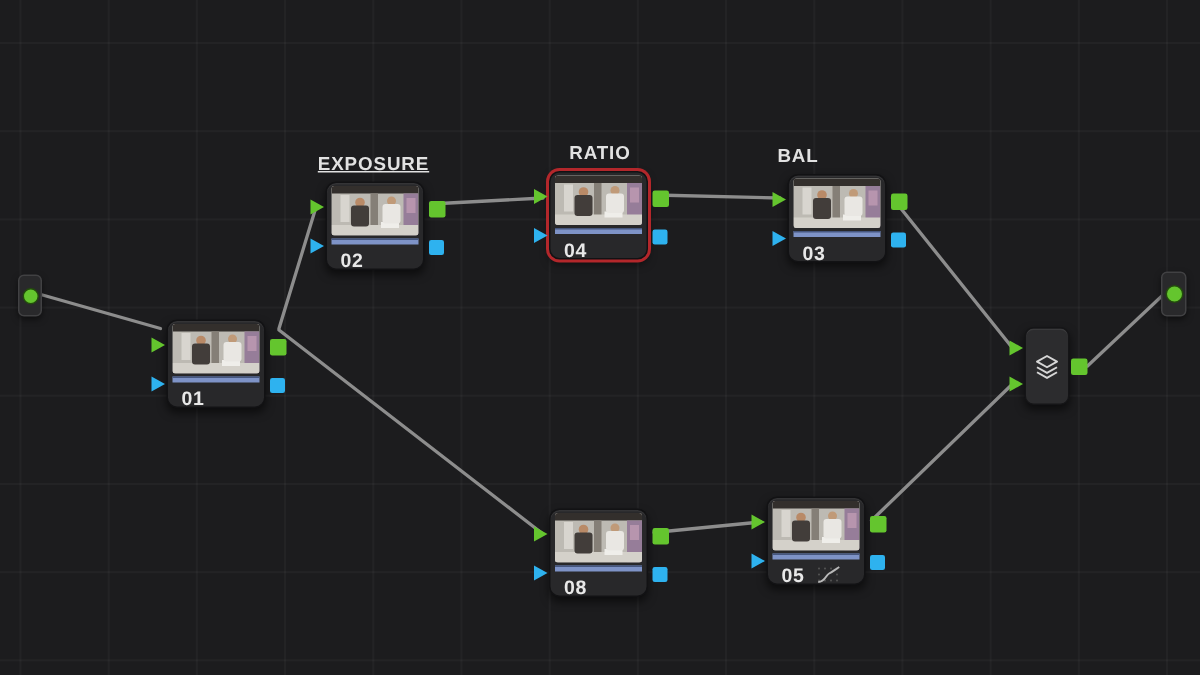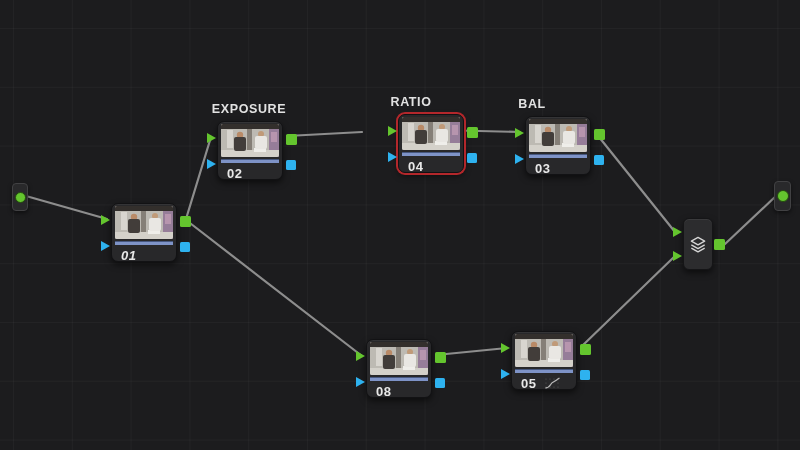--- a/index.html
+++ b/index.html
@@ -79,25 +79,25 @@
   </svg>
 
   <div class="terminal" style="left:12px;top:183px;width:14px;height:26px;">
     <span class="dot" style="width:9px;height:9px;"></span>
   </div>
 
   <div class="terminal" style="left:774px;top:181px;width:15px;height:28px;">
     <span class="dot"></span>
   </div>
 
-  <div class="ntitle" style="left:249px;top:102px;">EXPOSURE</div>
-  <div class="ntitle" style="left:411px;top:95px;">RATIO</div>
+  <div class="ntitle" style="left:249px;top:102px;text-decoration:underline;">EXPOSURE</div>
+  <div class="ntitle" style="left:400px;top:95px;">RATIO</div>
   <div class="ntitle" style="left:532px;top:97px;">BAL</div>
 
-  <div class="node" style="left:111px;top:203px;font-style:italic;">
+  <div class="node" style="left:111px;top:213px;">
     <div class="thumb">
       <svg viewBox="0 0 58 33">
           <rect width="58" height="33" fill="#bdbab3"></rect>
           <rect width="58" height="5" fill="#332f2c"></rect>
           <rect x="26" y="5" width="5" height="22" fill="#857f77"></rect>
           <rect x="48" y="5" width="10" height="28" fill="#967d99"></rect>
           <rect x="50" y="8" width="6" height="10" fill="#b795ae"></rect>
           <rect x="0" y="26" width="58" height="7" fill="#d4d1ca"></rect>
           <rect x="33" y="24" width="12" height="4" fill="#efeeea"></rect>
           <circle cx="19" cy="11" r="3.2" fill="#b98a67"></circle>
@@ -137,21 +137,21 @@
     <div class="clipbar"></div>
     <div class="nlabel">
         <span>02</span>
       </div>
     <span class="tri g in-rgb"></span>
     <span class="tri b in-key"></span>
     <span class="sq g out-rgb"></span>
     <span class="sq b out-key"></span>
   </div>
 
-  <div class="node selected" style="left:366px;top:114px;margin-left:32px;">
+  <div class="node selected" style="left:366px;top:114px;">
     <div class="thumb">
       <svg viewBox="0 0 58 33">
           <rect width="58" height="33" fill="#bdbab3"></rect>
           <rect width="58" height="5" fill="#332f2c"></rect>
           <rect x="26" y="5" width="5" height="22" fill="#857f77"></rect>
           <rect x="48" y="5" width="10" height="28" fill="#967d99"></rect>
           <rect x="50" y="8" width="6" height="10" fill="#b795ae"></rect>
           <rect x="0" y="26" width="58" height="7" fill="#d4d1ca"></rect>
           <rect x="33" y="24" width="12" height="4" fill="#efeeea"></rect>
           <circle cx="19" cy="11" r="3.2" fill="#b98a67"></circle>

